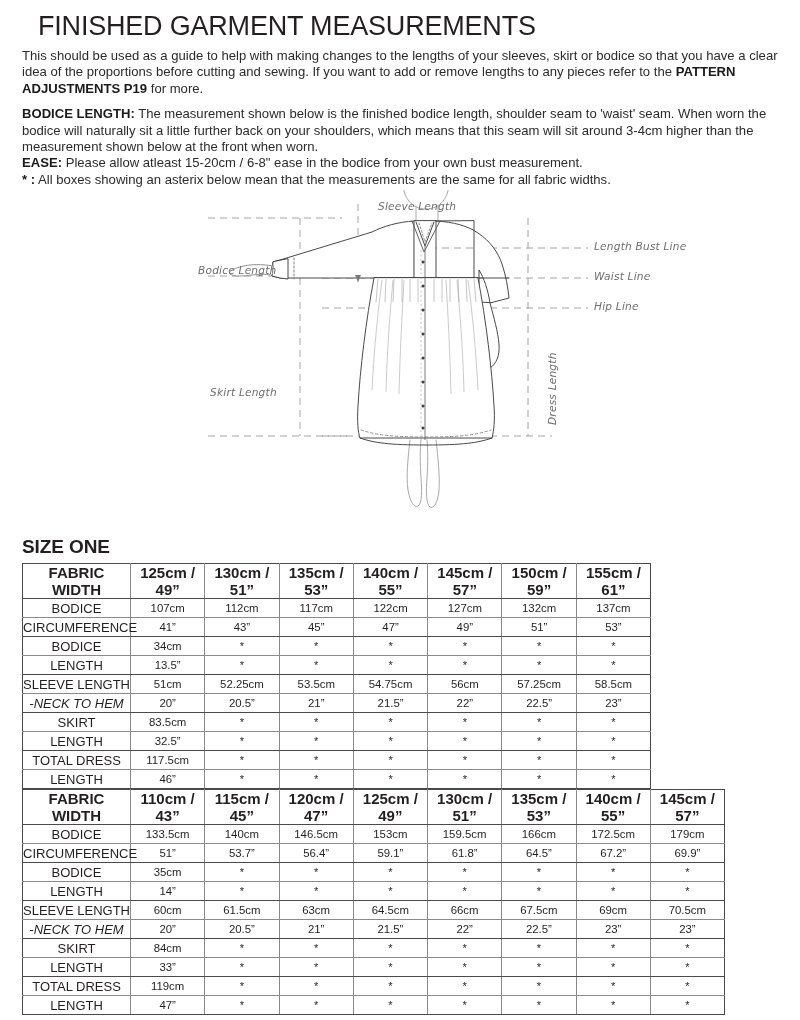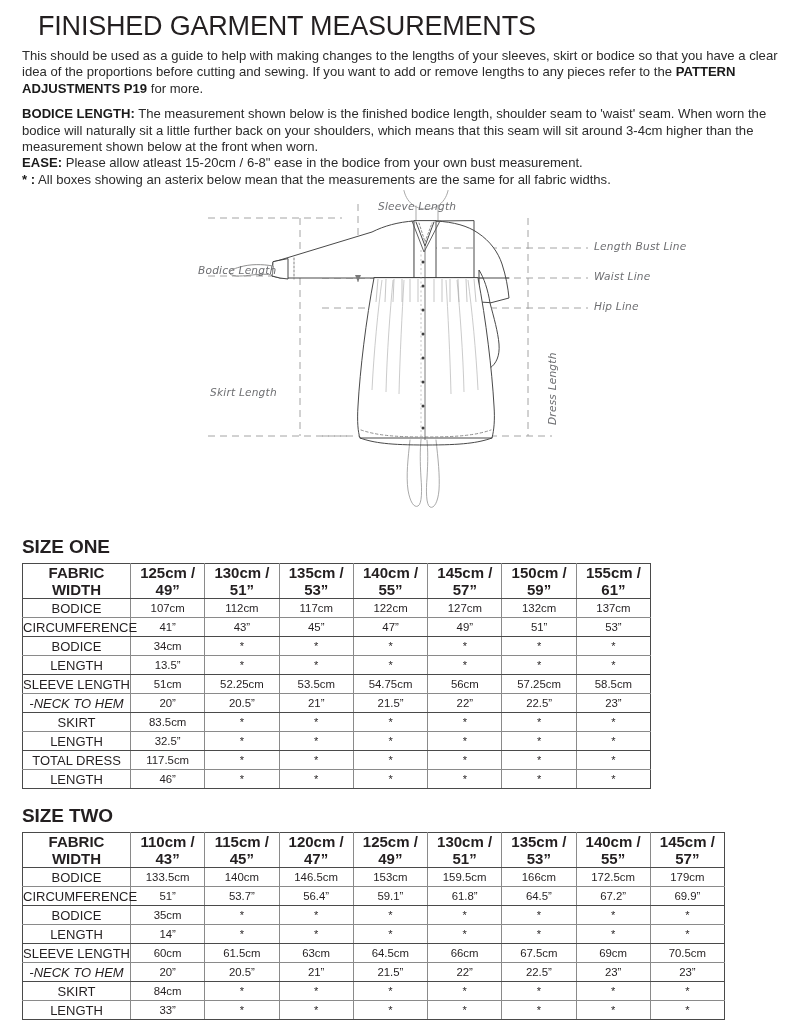--- a/index.html
+++ b/index.html
@@ -348,21 +348,20 @@
           <td><span class="ast">*</span></td>
           <td><span class="ast">*</span></td>
           <td><span class="ast">*</span></td>
           <td><span class="ast">*</span></td>
           <td><span class="ast">*</span></td>
           <td class="lastcol"><span class="ast">*</span></td>
         </tr>
       </tbody>
   </table>
 
-  <h2 class="size-title">SIZE TWO</h2>
   <table class="meas" id="table-size-two" style="width:702px">
     <colgroup>
         <col style="width:108px">
         <col span="8" style="width:74.25px">
       </colgroup>
     <tbody>
         <tr class="hdr">
           <th class="first">FABRIC WIDTH</th>
           <th>110cm / 43”</th>
           <th>115cm / 45”</th>

